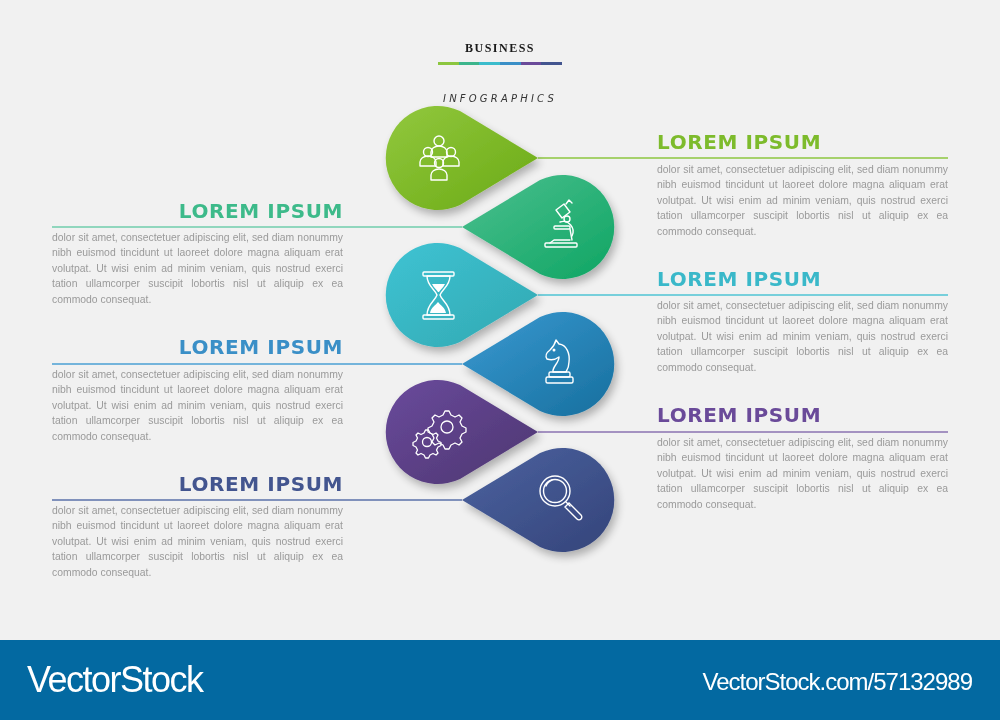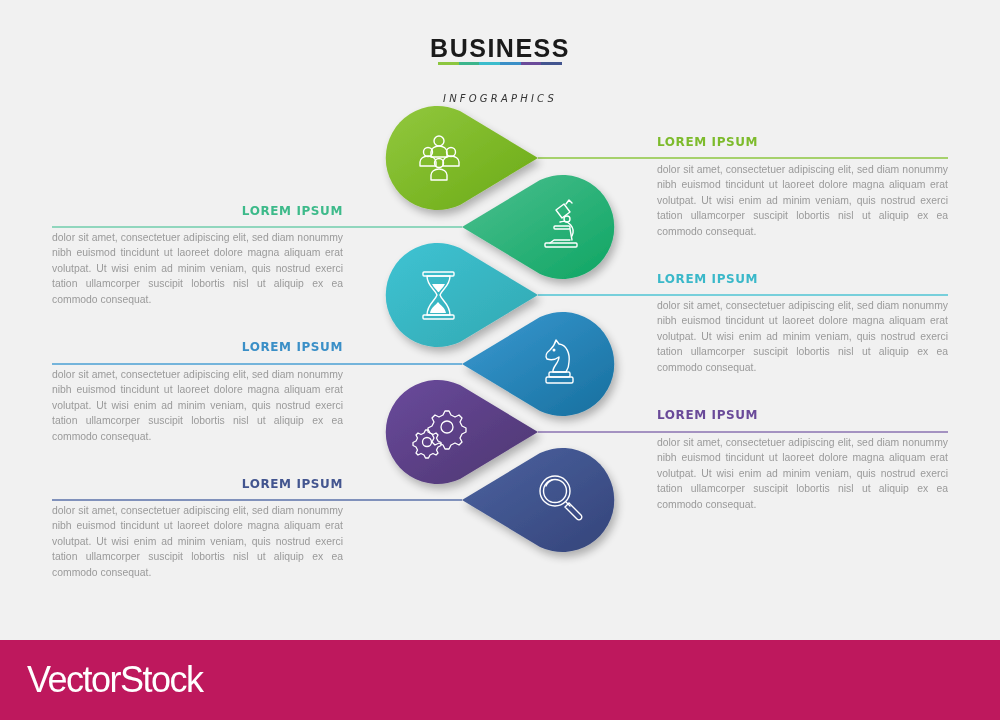--- a/index.html
+++ b/index.html
@@ -1,29 +1,29 @@
 <!DOCTYPE html>
 <html><head>
 <meta charset="utf-8">
 <style>
   html, body { margin:0; padding:0; }
   body { width:1000px; height:720px; background:#f1f1f1; position:relative; overflow:hidden; font-family:"DejaVu Sans", sans-serif; }
   .title-block { position:absolute; left:420px; top:36px; width:160px; text-align:center; }
-  .title-main { font-family:Liberation Sans, sans-serif; font-weight:bold; font-size:25px; letter-spacing:1.5px; color:#1a1a1a; line-height:24px; }
+  .title-main { font-family:Liberation Serif, serif; font-weight:bold; font-size:12px; letter-spacing:1.5px; color:#1a1a1a; line-height:24px; }
   .title-bar { display:flex; width:124px; height:3px; margin:2px auto 4px auto; }
   .title-bar span { flex:1; height:3px; }
   .title-sub { font-family:"DejaVu Sans", sans-serif; font-style:italic; font-size:10px; letter-spacing:3.2px; color:#333; line-height:12px;margin-top:28px; }
   .diagram { position:absolute; left:0; top:0; width:1000px; height:640px; }
-  .heading { position:absolute; font-family:"DejaVu Sans", sans-serif; font-weight:bold; font-size:12px; letter-spacing:0.6px; line-height:20px; white-space:nowrap; }
+  .heading { position:absolute; font-family:"DejaVu Sans", sans-serif; font-weight:bold; font-size:20px; letter-spacing:0.6px; line-height:20px; white-space:nowrap; }
   .heading.right { left:657px; }
   .heading.left { right:657px; text-align:right; }
   .body-text { position:absolute; width:291px; font-family:Liberation Sans, sans-serif; font-size:10.4px; line-height:15.4px; color:#9a9a9a; text-align:justify; text-align-last:left; }
   .body-text.right { left:657px; }
   .body-text.left { left:52px; }
-  .footer { position:absolute; left:0; top:640px; width:1000px; height:80px; background:#be185d; }
+  .footer { position:absolute; left:0; top:640px; width:1000px; height:80px; background:#0369a1; }
   .footer-logo { position:absolute; left:27px; top:20px; color:#fff; font-family:"Liberation Sans", sans-serif; font-size:36px; letter-spacing:-1.5px; line-height:40px; }
   .footer-id { position:absolute; right:28px; top:28px; color:#fff; font-family:"Liberation Sans", sans-serif; font-size:24px; letter-spacing:-1px; line-height:28px; }
 </style>
 </head>
 <body>
 
 <div class="title-block">
   <div class="title-main">BUSINESS</div>
   <div class="title-bar">
     <span style="background:#8cc63f"></span>
@@ -172,13 +172,14 @@
 <div class="body-text left" style="top:367px">dolor sit amet, consectetuer adipiscing elit, sed diam nonummy nibh euismod tincidunt ut laoreet dolore magna aliquam erat volutpat. Ut wisi enim ad minim veniam, quis nostrud exerci tation ullamcorper suscipit lobortis nisl ut aliquip ex ea commodo consequat.</div>
 
 <div class="heading right" style="top:405px;color:#6a4a99">LOREM IPSUM</div>
 <div class="body-text right" style="top:435px">dolor sit amet, consectetuer adipiscing elit, sed diam nonummy nibh euismod tincidunt ut laoreet dolore magna aliquam erat volutpat. Ut wisi enim ad minim veniam, quis nostrud exerci tation ullamcorper suscipit lobortis nisl ut aliquip ex ea commodo consequat.</div>
 
 <div class="heading left" style="top:474px;color:#43558f">LOREM IPSUM</div>
 <div class="body-text left" style="top:503px">dolor sit amet, consectetuer adipiscing elit, sed diam nonummy nibh euismod tincidunt ut laoreet dolore magna aliquam erat volutpat. Ut wisi enim ad minim veniam, quis nostrud exerci tation ullamcorper suscipit lobortis nisl ut aliquip ex ea commodo consequat.</div>
 
 <div class="footer">
   <div class="footer-logo">VectorStock</div>
+  <div class="footer-id">VectorStock.com/57132989</div>
 </div>
 
 </body></html>

